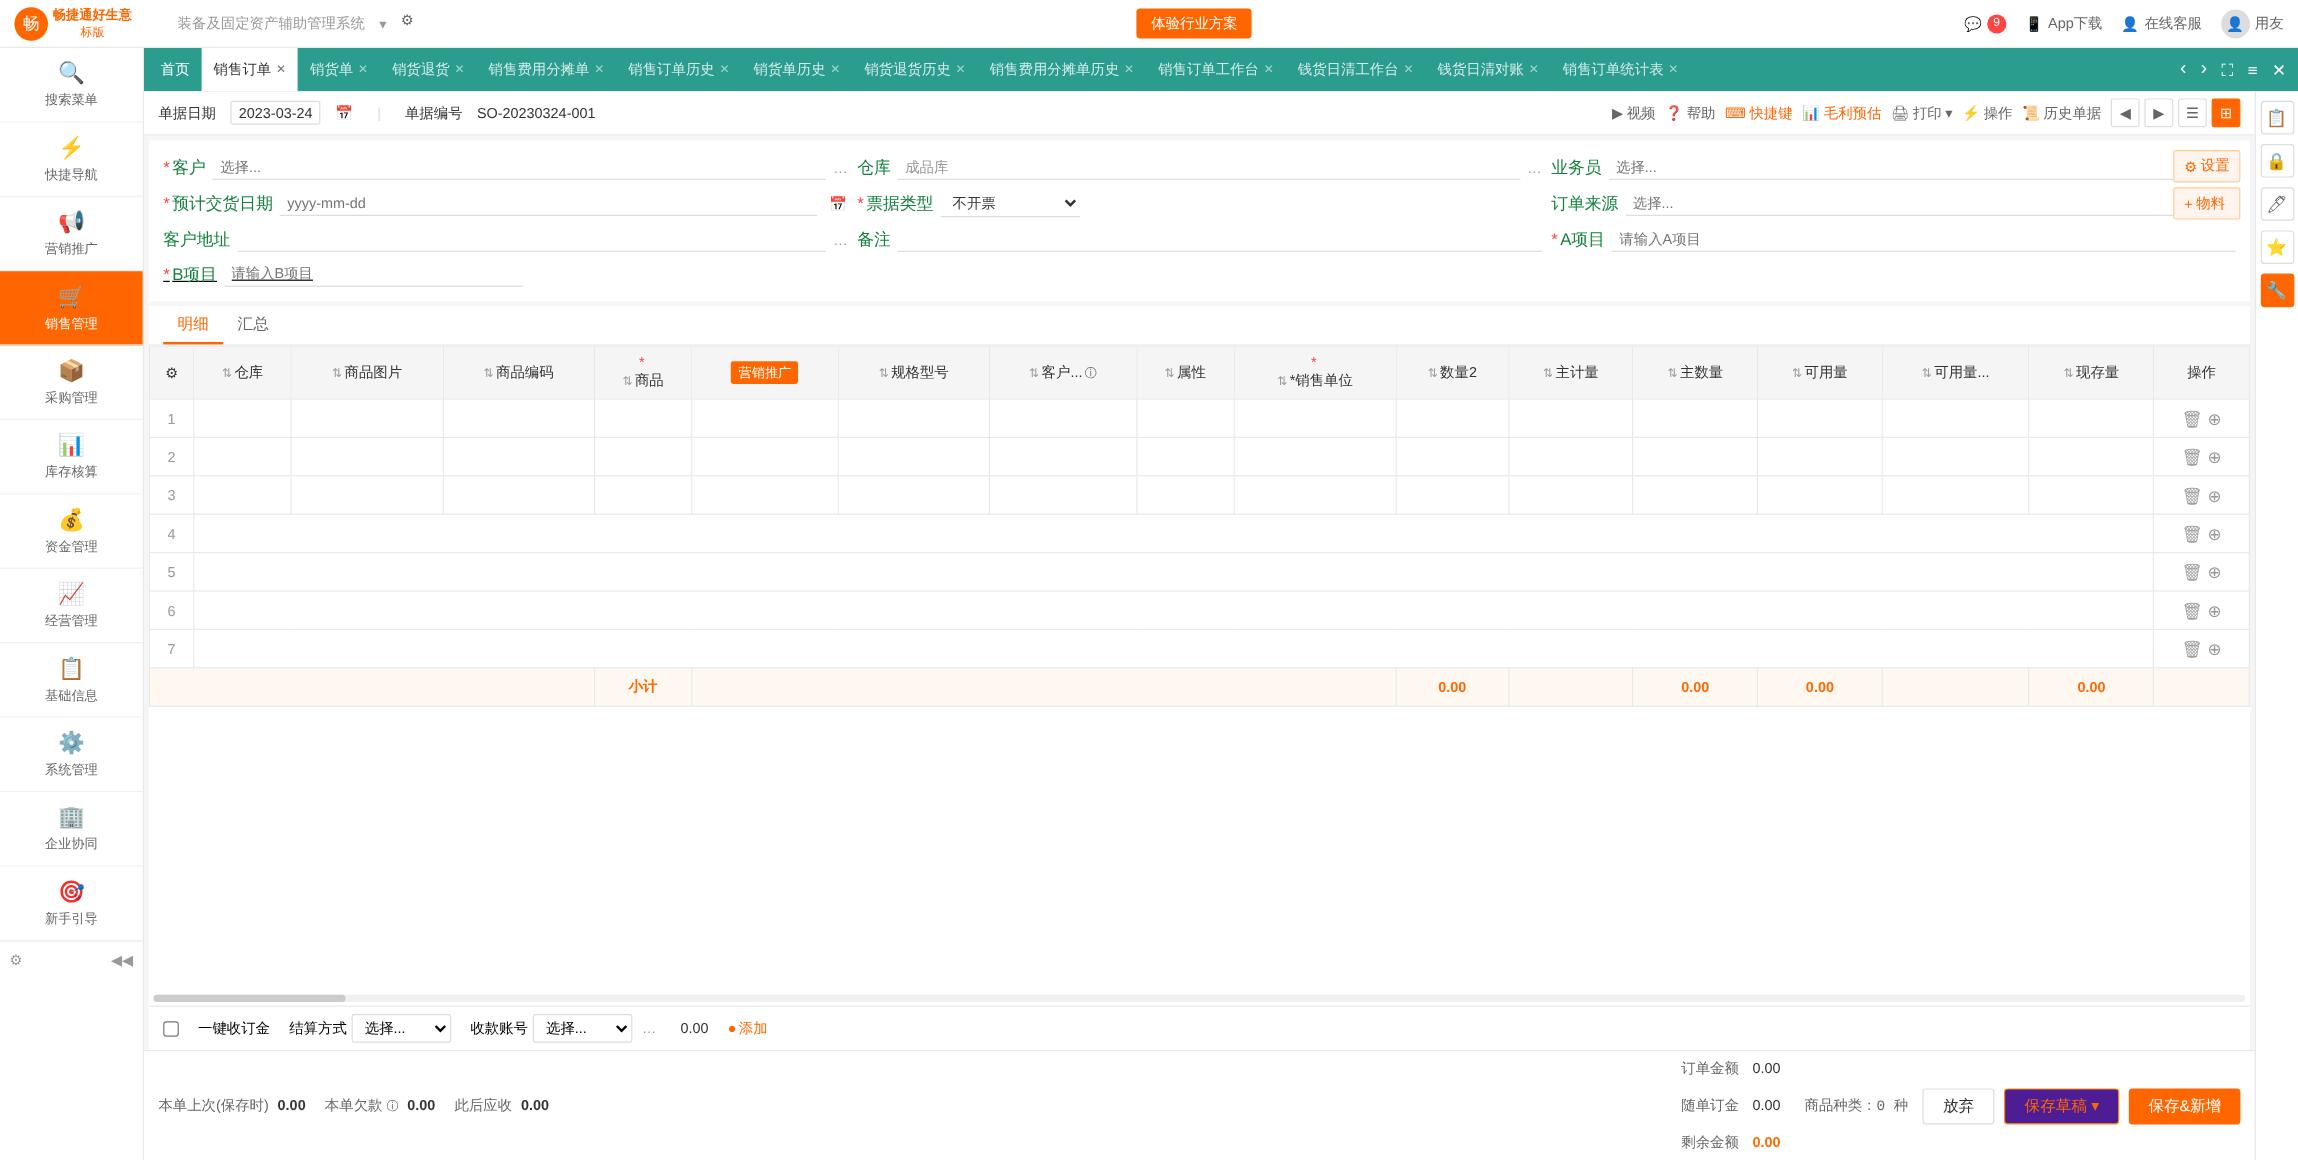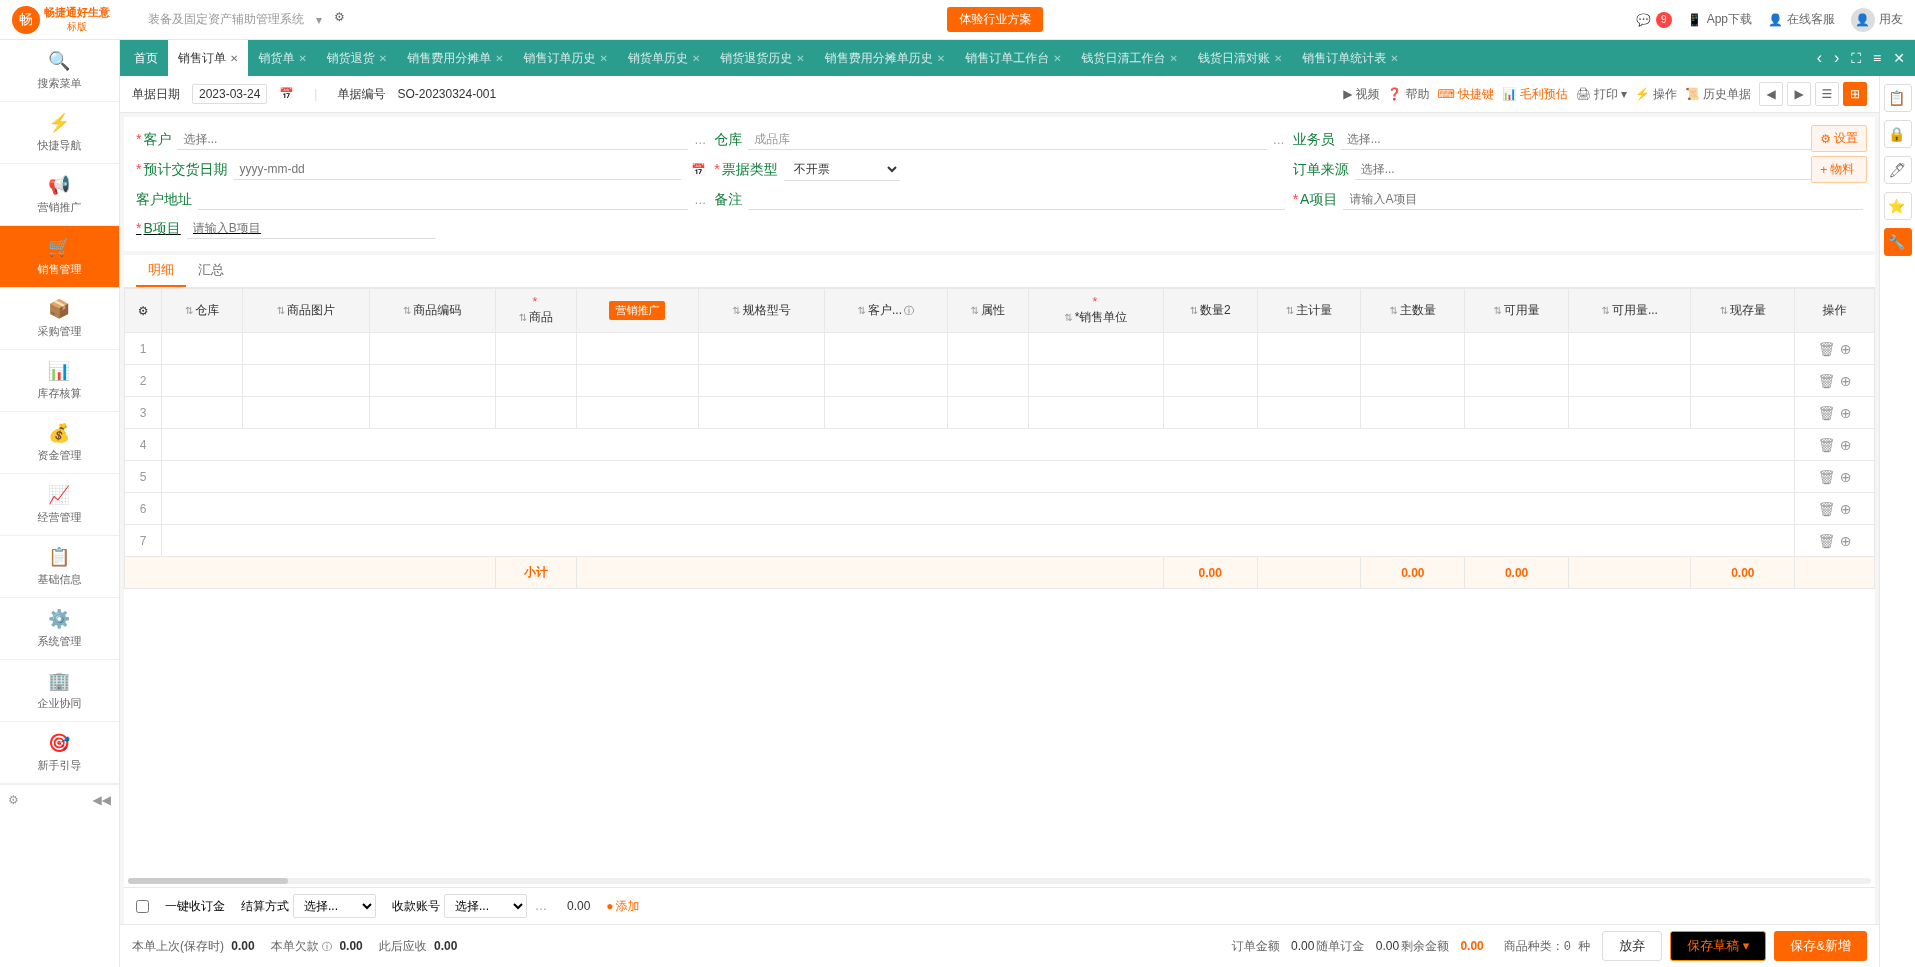--- a/index.html
+++ b/index.html
@@ -241,41 +241,41 @@
       border: 1px solid #ddd;
       background: white;
       padding: 5px 16px;
       border-radius: 3px;
       cursor: pointer;
       font-size: 13px;
       color: #333;
     }
     .btn-save-draft {
       border: 1px solid #ff8800;
-      background: #000000;
+      background: #4c1d95;
       padding: 5px 16px;
       border-radius: 3px;
       cursor: pointer;
       font-size: 13px;
       color: #ff6600;
     }
     .btn-save-new {
       background: #ff6600;
       color: white;
       border: none;
       padding: 5px 16px;
       border-radius: 3px;
       cursor: pointer;
       font-size: 13px;
     }
     .order-summary {
       display: flex;
-      flex-direction: row;
+      flex-direction: column;
       align-items: flex-end;
-      gap: 2px;
+      gap: 14px;
       font-size: 12px;
       color: #666;
       margin-right: 8px;
     }
     
     
     .right-panel {
       width: 36px;
       background: white;
       border-left: 1px solid #e8e8e8;

